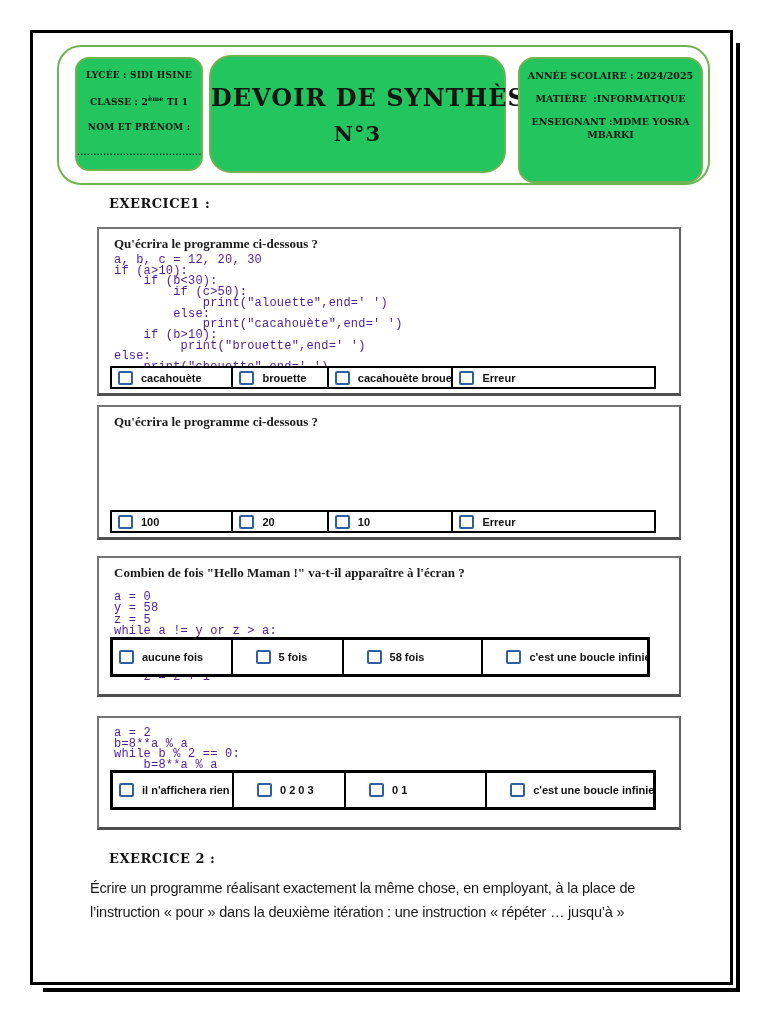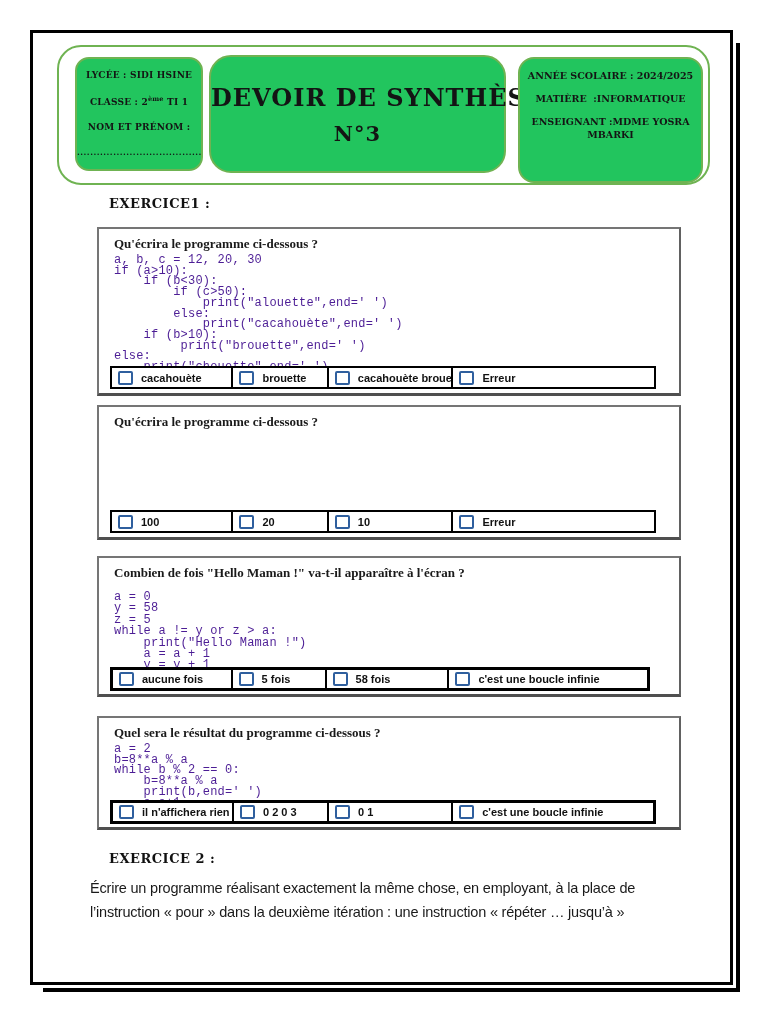--- a/index.html
+++ b/index.html
@@ -66,21 +66,21 @@
     font-family: "Liberation Mono", monospace;
     font-size: 12px; line-height: 10.7px; letter-spacing: .2px;
     color: #4c1d95; white-space: pre; margin-top: 3px;
   }
   .q3 .qcode { margin-top: 11px; line-height: 11.4px; }
   
   .atable {
     position: absolute; left: 11px; right: 23px; bottom: 4px; height: 23px;
     display: flex; border: 2px solid #000; background: #fff;
   }
-  .q3 .atable, .q4 .atable { border-width: 3px; height: 24px; bottom: 3px; }
+  .q3 .atable, .q4 .atable { border-width: 3px; height: 40px; bottom: 17px; gap: 17px; }
   .q3 .atable { right: 29px; }
   .acell {
     display: flex; align-items: center;
     border-right: 2px solid #000; overflow: hidden;
   }
   .acell:last-child { border-right: none; }
   .c1 { flex: 0 0 22.4%; } .c2 { flex: 0 0 17.6%; } .c3 { flex: 0 0 23%; } .c4 { flex: 1; }
   .checkbox {
     flex: 0 0 15px; height: 14px; margin-left: 6px;
     border: 2px solid #2f5f9e; border-radius: 2px; background: #fff;
@@ -208,21 +208,20 @@
         <span class="alabel">58 fois</span>
       </div>
       <div class="acell c4">
         <span class="checkbox"></span>
         <span class="alabel">c'est une boucle infinie</span>
       </div>
     </div>
   </section>
 
   <section class="qbox q4">
-    <div class="qtitle">Quel sera le résultat du programme ci-dessous ?</div>
     <pre class="qcode">a = 2
 b=8**a % a
 while b % 2 == 0:
     b=8**a % a
     print(b,end=' ')
     a=a+1</pre>
     <div class="atable">
       <div class="acell c1">
         <span class="checkbox"></span>
         <span class="alabel">il n'affichera rien</span>

